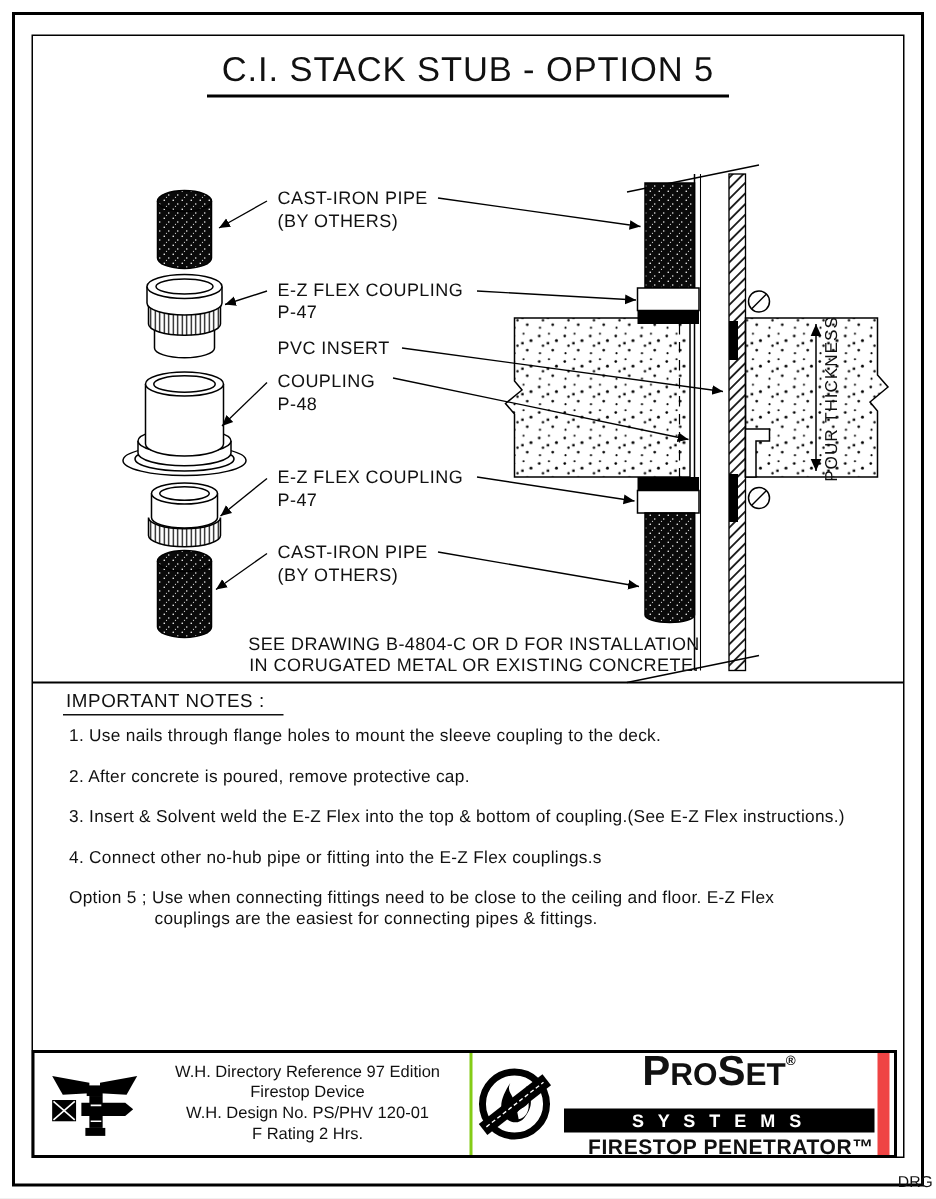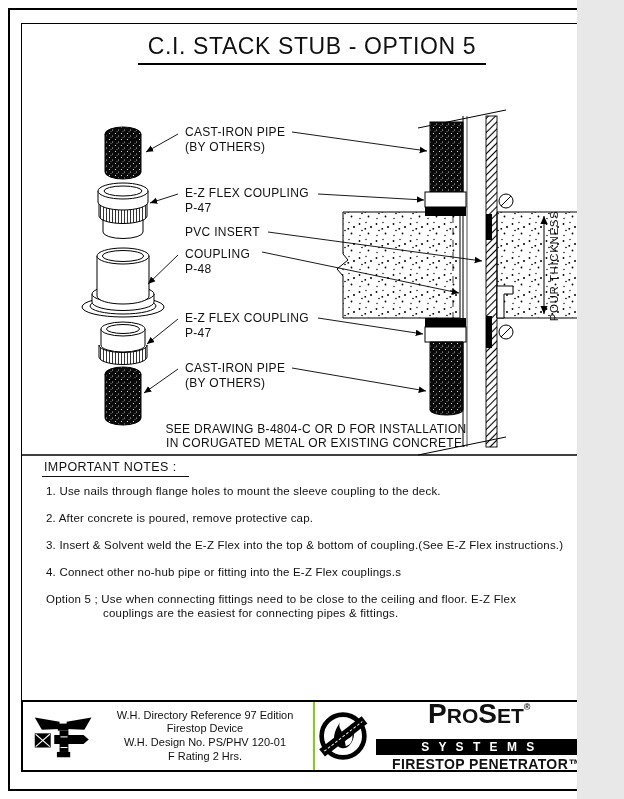--- a/index.html
+++ b/index.html
@@ -1,16 +1,16 @@
 <!DOCTYPE html>
 <html><head>
 <meta charset="utf-8">
 <style>
   html,body{margin:0;padding:0;background:#e8e8e8;}
-  .sheet{position:relative;width:577px;height:799px;background:#fff;
+  .sheet{position:relative;width:624px;height:799px;background:#fff;
          font-family:"Liberation Sans",sans-serif;color:#111;overflow:hidden;}
   .outer-border{position:absolute;left:8px;top:8px;width:608px;height:783px;
                 border:2px solid #000;box-sizing:border-box;}
   .inner-border{position:absolute;left:21px;top:23px;width:582px;height:749px;
                 border:1.5px solid #000;box-sizing:border-box;}
   .header{position:absolute;top:33px;left:21px;width:582px;text-align:center;}
   .title{display:inline-block;font-size:23px;letter-spacing:.6px;
          border-bottom:2px solid #000;padding:0 10px 3px;}
   .subtitle{font-size:12.5px;line-height:1.3;margin-top:4px;}
   .draw-svg{position:absolute;left:0;top:0;}

